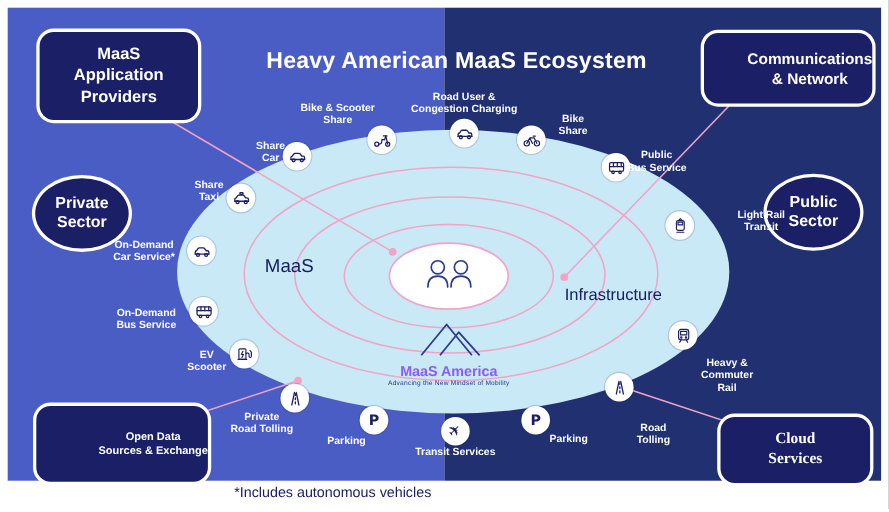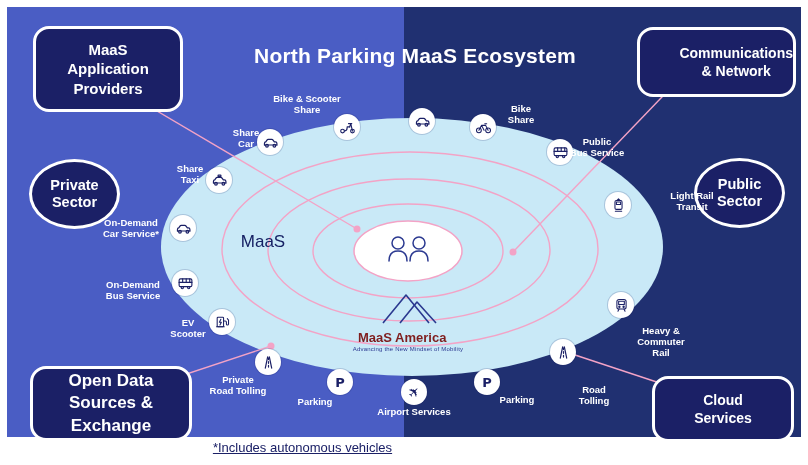--- a/index.html
+++ b/index.html
@@ -26,26 +26,26 @@
     box-shadow:0 0 0 1px rgba(27,32,102,.18);}
   .node-icon{width:17px;height:17px;display:block;}
   .glyph{color:#1b2066;font-weight:bold;font-size:13px;line-height:1;
     font-family:"DejaVu Sans", sans-serif;}
   .glyph.plane{font-size:14px;transform:rotate(-45deg);}
   .node-label{position:absolute;color:#ffffff;font-weight:bold;font-size:9.5px;line-height:1.18;
     text-align:center;white-space:pre-line;}
   .center-label{position:absolute;color:#152063;text-align:center;}
   .maas-label{left:233px;top:232px;width:60px;font-size:17px;font-weight:500;}
   .infra-label{left:500px;top:260px;width:115px;font-size:15px;font-weight:500;}
-  .logo-name{position:absolute;left:358px;top:330px;width:100px;
-    color:#7f1d1d;font-weight:bold;font-size:13px;}
+  .logo-name{position:absolute;left:358px;top:330px;width:100px;text-align:center;
+    color:#8b5cf6;font-weight:bold;font-size:13px;}
   .logo-tagline{position:absolute;left:350px;top:346px;width:116px;text-align:center;
     color:#2b3990;font-size:6px;letter-spacing:.2px;}
   .footnote{position:absolute;left:170px;top:440px;width:265px;text-align:center;
-    color:#1b2066;font-size:13px;font-weight:500;text-decoration:underline;}
+    color:#1b2066;font-size:13px;font-weight:500;}
   .defs-svg{position:absolute;width:0;height:0;overflow:hidden;}
 </style>
 </head>
 <body>
 
 <svg class="defs-svg" aria-hidden="true">
   <defs>
     <g id="icon-car" fill="none" stroke="#1b2066" stroke-width="1.7" stroke-linecap="round" stroke-linejoin="round">
       <path d="M3.5 15.5 V13 C3.5 12 4.3 11.2 5.3 11.2 L7 8.6 C7.4 8 8.1 7.6 8.8 7.6 H13.8 C14.5 7.6 15.2 8 15.6 8.6 L17.4 11.2 H19 C20.1 11.2 21 12.1 21 13.2 V15.5"></path>
       <path d="M3.5 15.5 H21"></path>
@@ -128,50 +128,51 @@
       <path d="M389 261 C389 254.5 392.5 251 398 251 C403.5 251 407 254.5 407 261" fill="none"></path>
       <circle cx="419" cy="243" r="6"></circle>
       <path d="M410 261 C410 254.5 413.5 251 419 251 C424.5 251 428 254.5 428 261" fill="none"></path>
     </g>
     <g fill="none" stroke="#2b3990" stroke-width="1.6" stroke-linejoin="round">
       <path d="M383 323 L406 295 L429 323"></path>
       <path d="M400 323 L417 302 L436 323"></path>
     </g>
   </svg>
 
-  <div class="title">North Parking MaaS Ecosystem</div>
+  <div class="title">Heavy American MaaS Ecosystem</div>
 
   <div class="corner-box" style="left:33px;top:26px;width:144px;height:80px;font-size:15px;">
     <span>MaaS
 Application
 Providers</span>
   </div>
   <div class="corner-box" style="left:637px;top:27px;width:153px;height:64px;font-size:14px;justify-content:flex-end;">
     <span>Communications
 &amp; Network</span>
   </div>
-  <div class="corner-box" style="left:30px;top:366px;width:156px;height:69px;font-size:17px;justify-content:flex-end;">
+  <div class="corner-box" style="left:30px;top:366px;width:156px;height:69px;font-size:10px;justify-content:flex-end;">
     <span>Open Data
 Sources &amp; Exchange</span>
   </div>
-  <div class="corner-box" style="left:652px;top:376px;width:136px;height:60px;font-size:14px;">
+  <div class="corner-box" style="left:652px;top:376px;width:136px;height:60px;font-size:14px;font-family:Liberation Serif, serif;">
     <span>Cloud
 Services</span>
   </div>
 
   <div class="sector" style="left:29px;top:159px;">
     <span>Private
 Sector</span>
   </div>
   <div class="sector" style="left:694px;top:158px;">
     <span>Public
 Sector</span>
   </div>
 
   <div class="center-label maas-label">MaaS</div>
+  <div class="center-label infra-label">Infrastructure</div>
   <div class="logo-name">MaaS America</div>
   <div class="logo-tagline">Advancing the New Mindset of Mobility</div>
 
   <div class="node-circle" style="left:409px;top:108px;">
     <svg class="node-icon" viewBox="0 0 24 24">
         <use href="#icon-car"></use>
       </svg>
   </div>
   <div class="node-circle" style="left:334px;top:114px;">
     <svg class="node-icon" viewBox="0 0 24 24">
@@ -236,20 +237,22 @@
   <div class="node-circle" style="left:327px;top:369px;">
     <span class="glyph">P</span>
   </div>
   <div class="node-circle" style="left:401px;top:379px;">
     <span class="glyph plane">✈</span>
   </div>
   <div class="node-circle" style="left:474px;top:369px;">
     <span class="glyph">P</span>
   </div>
 
+  <div class="node-label" style="left:352px;top:83px;width:140px;">Road User &amp;
+Congestion Charging</div>
   <div class="node-label" style="left:252px;top:93px;width:110px;">Bike &amp; Scooter
 Share</div>
   <div class="node-label" style="left:499px;top:103px;width:44px;">Bike
 Share</div>
   <div class="node-label" style="left:224px;top:127px;width:44px;">Share
 Car</div>
   <div class="node-label" style="left:566px;top:136px;width:62px;">Public
 Bus Service</div>
   <div class="node-label" style="left:169px;top:163px;width:42px;">Share
 Taxi</div>
@@ -262,17 +265,17 @@
   <div class="node-label" style="left:631px;top:280px;width:60px;margin-top:45px;">Heavy &amp;
 Commuter
 Rail</div>
   <div class="node-label" style="left:162px;top:317px;width:52px;">EV
 Scooter</div>
   <div class="node-label" style="left:572px;top:347px;width:44px;margin-top:37px;">Road
 Tolling</div>
   <div class="node-label" style="left:203px;top:374px;width:70px;">Private
 Road Tolling</div>
   <div class="node-label" style="left:290px;top:396px;width:50px;">Parking</div>
-  <div class="node-label" style="left:368px;top:406px;width:92px;">Airport Services</div>
+  <div class="node-label" style="left:368px;top:406px;width:92px;">Transit Services</div>
   <div class="node-label" style="left:492px;top:394px;width:50px;">Parking</div>
 
   <div class="footnote">*Includes autonomous vehicles</div>
 </div>
 
 </body></html>

